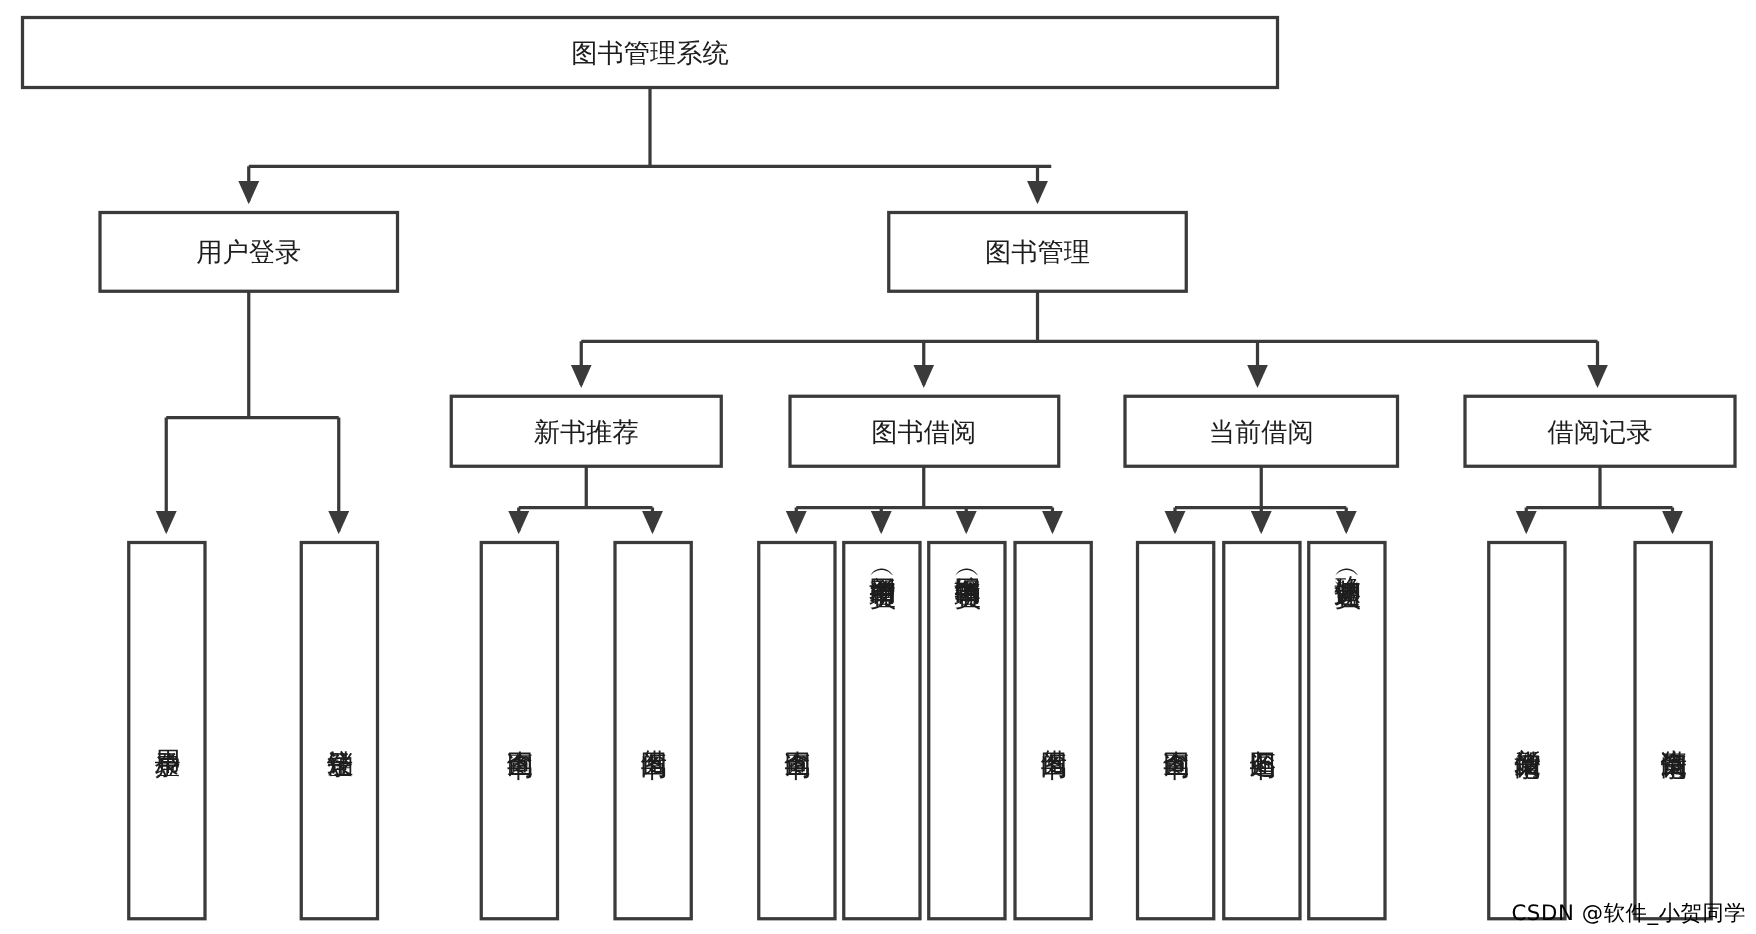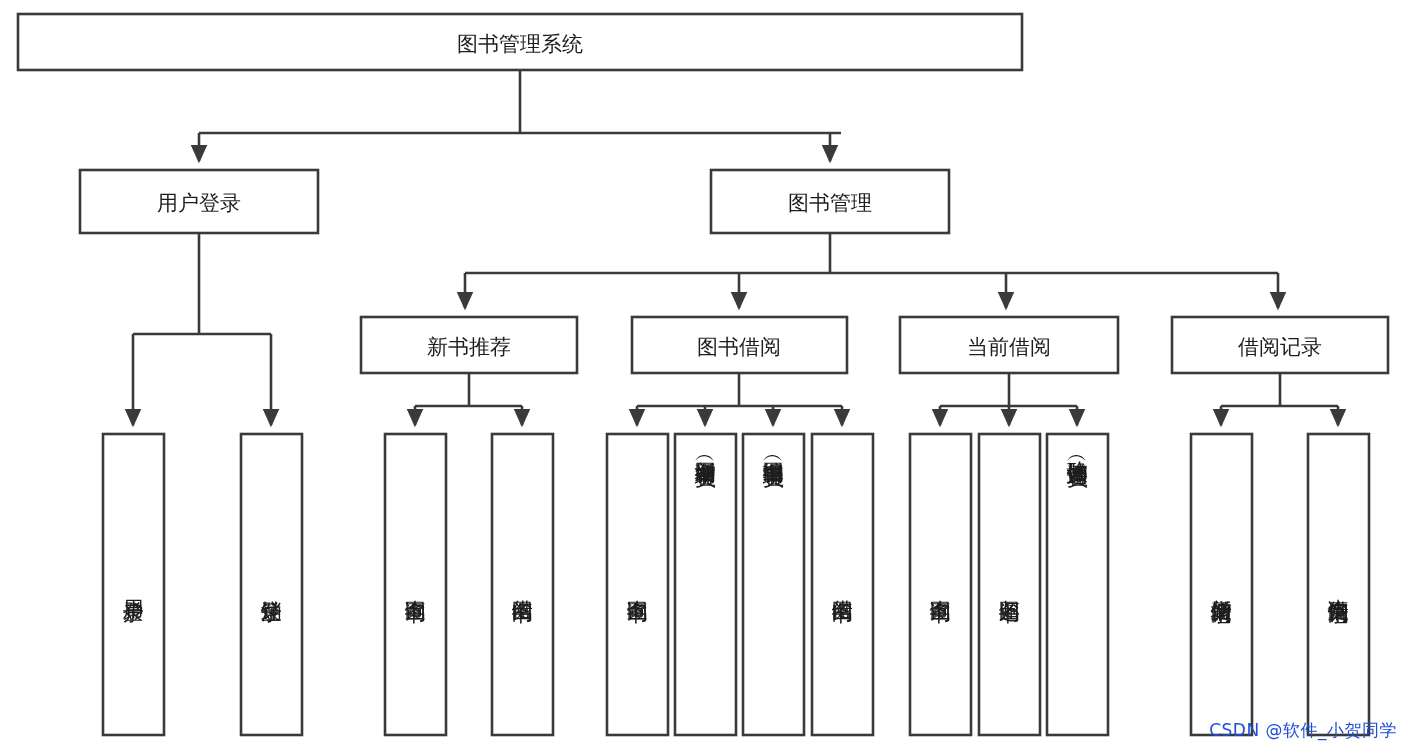--- a/index.html
+++ b/index.html
@@ -76,21 +76,21 @@
     letter-spacing: 1px;
     white-space: nowrap;
     text-align: center;
   }
   #watermark {
     position: absolute;
     right: 8px;
     bottom: 5px;
     font-family: "DejaVu Sans", "Liberation Sans", sans-serif;
     font-size: 17px;
-    color: #1d4ed8;
+    color: #000000;
     letter-spacing: 0.5px;
     white-space: nowrap;
     user-select: none;
   }
 </style>
 </head>
 <body>
 
 <div id="diagram-root">
 

